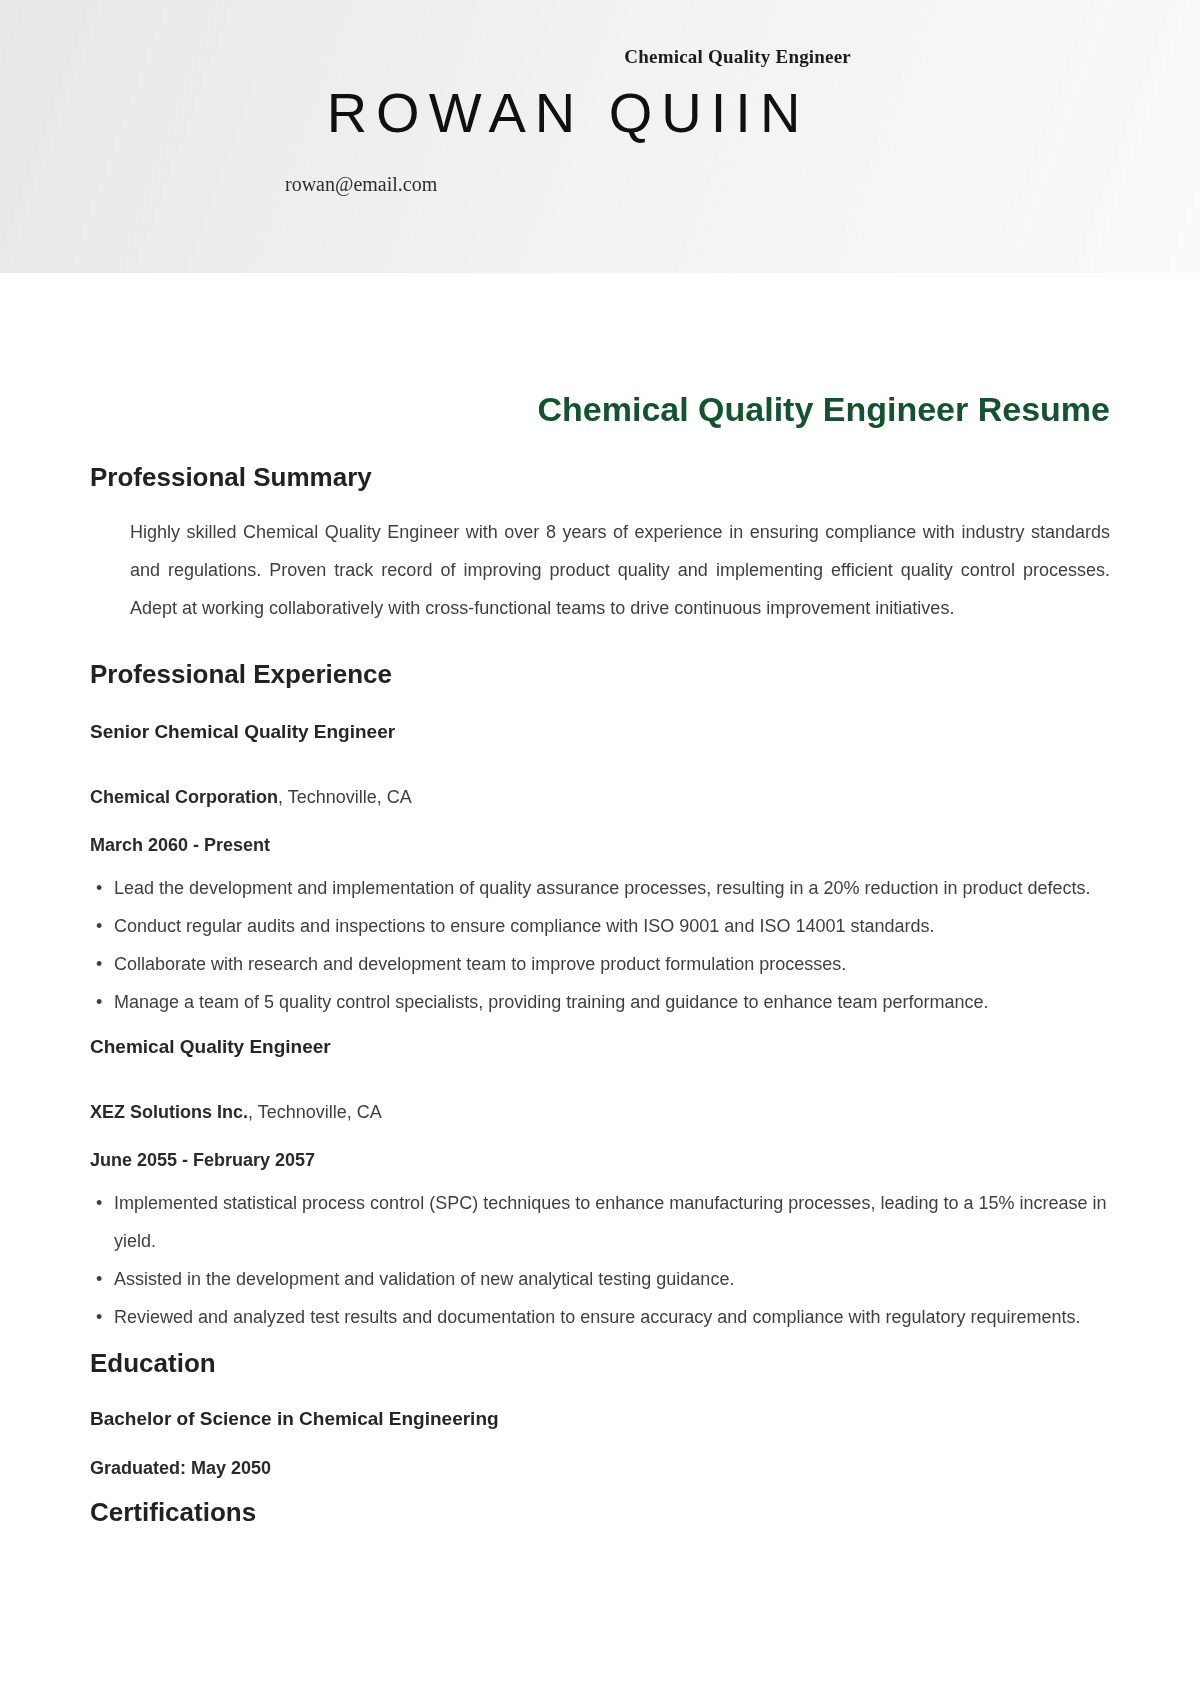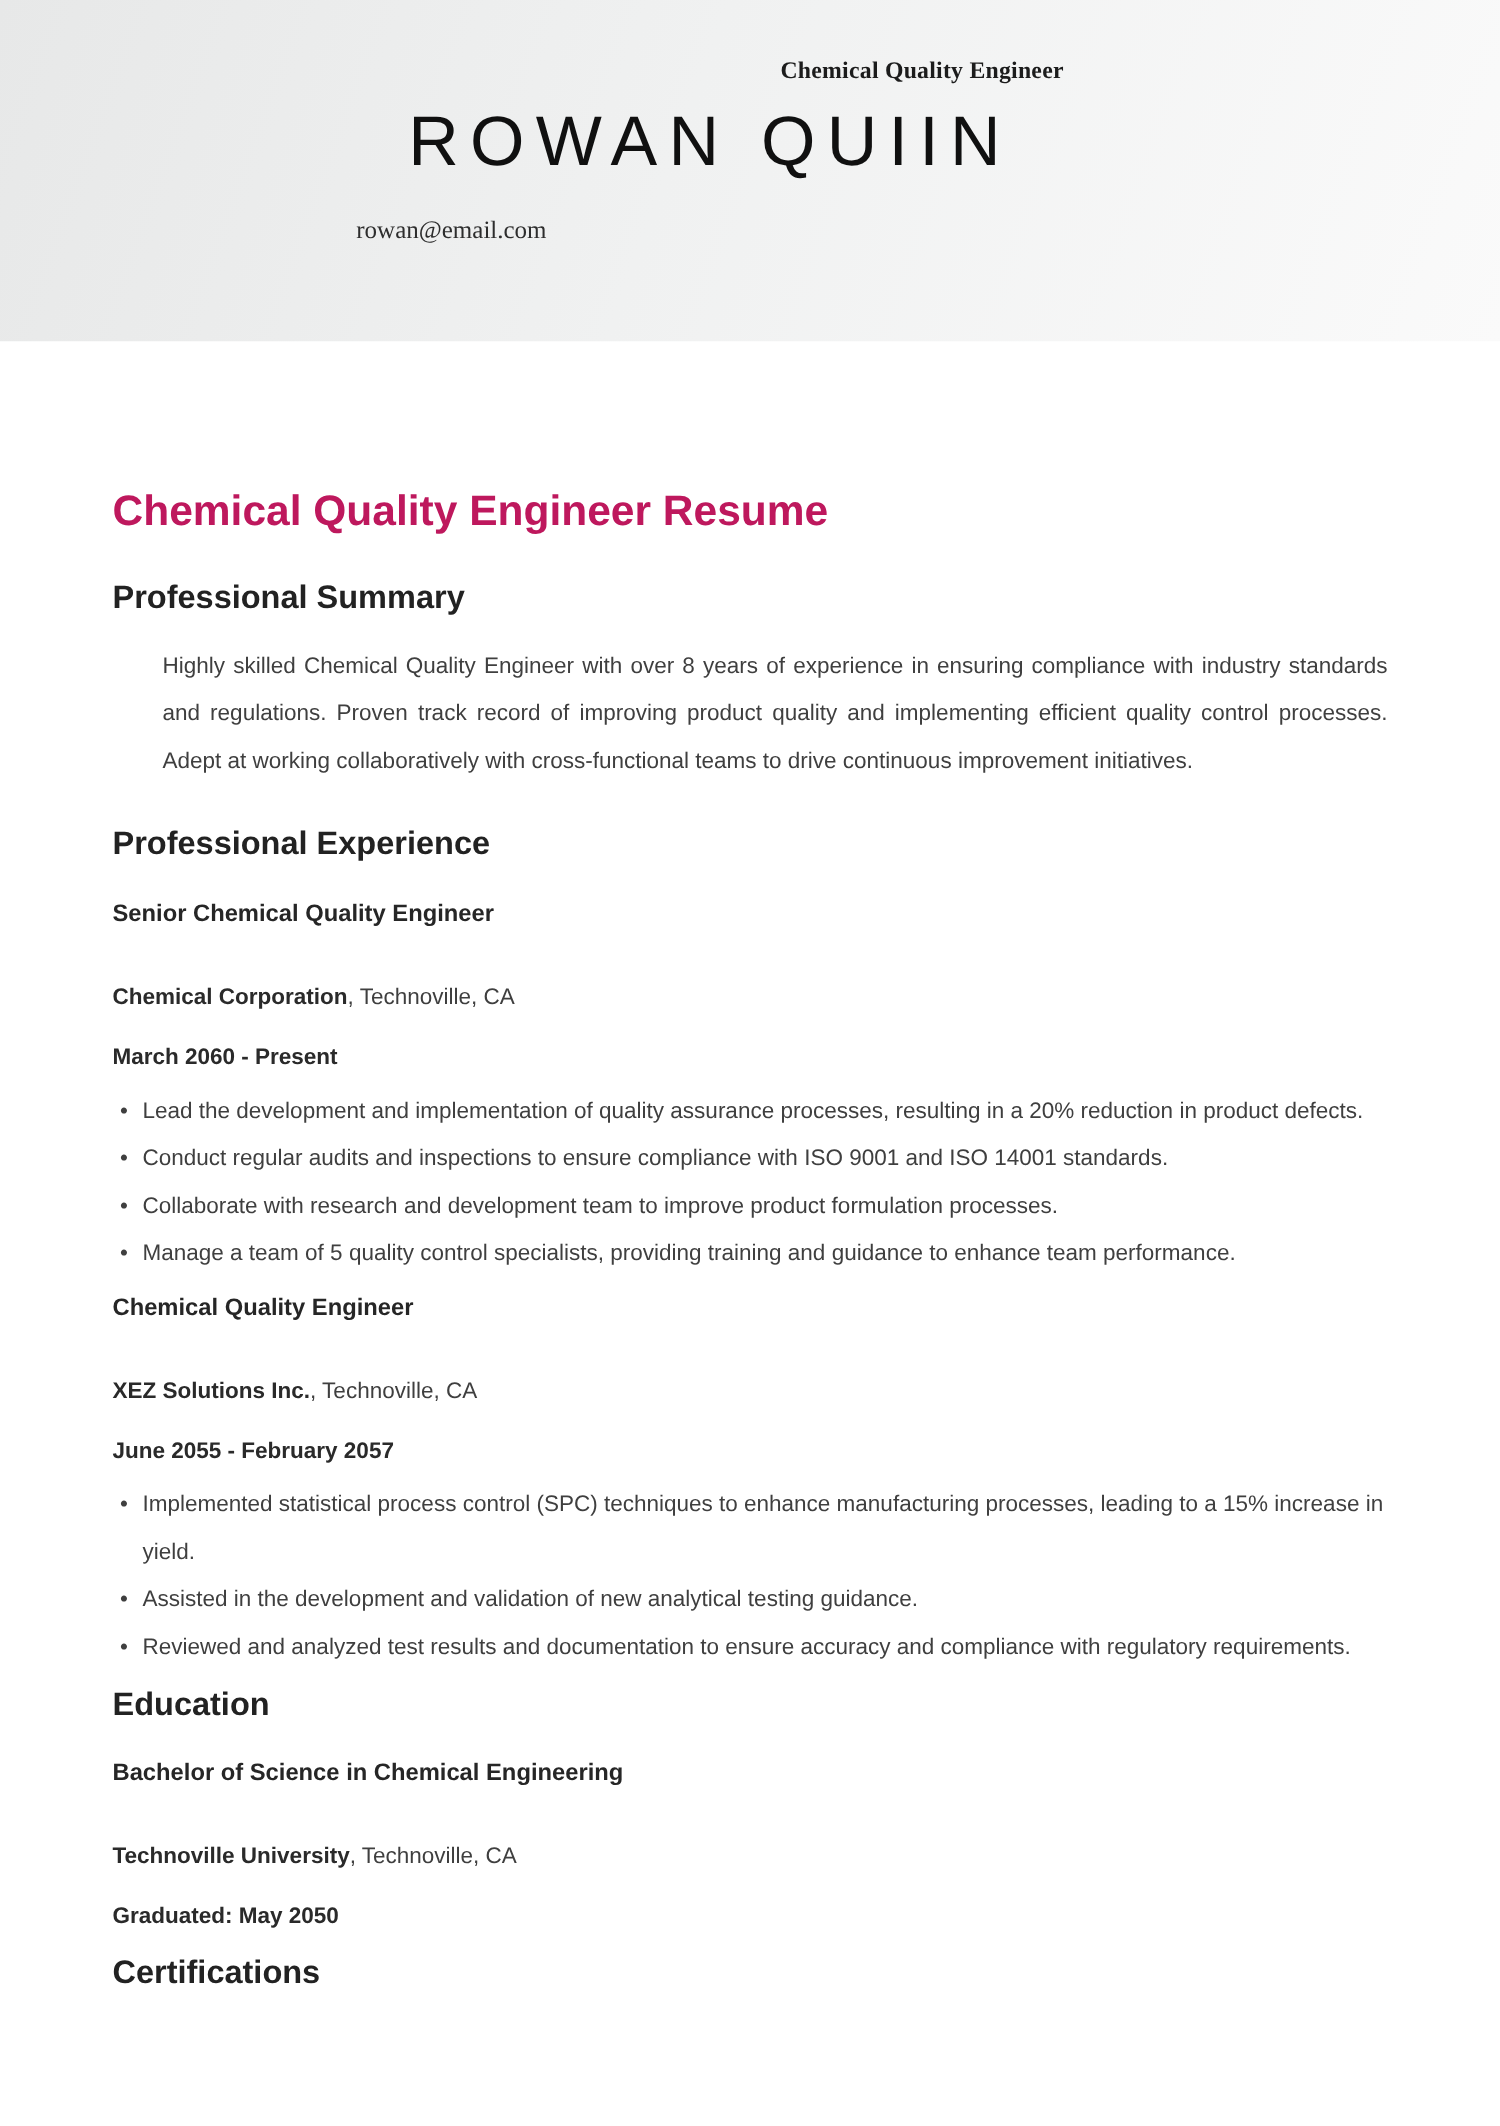--- a/index.html
+++ b/index.html
@@ -9,21 +9,21 @@
 
   
   .header { height:273px; background:linear-gradient(110deg,#e7e8e8 0%,#f0f1f1 45%,#fafafa 100%); position:relative; }
   .header-inner { position:absolute; left:285px; top:0; width:566px; }
   .header-role { margin-top:46px; text-align:right; font-family:"Liberation Serif","DejaVu Serif",serif; font-weight:bold; font-size:19px; color:#1c1c1c; letter-spacing:0.2px; }
   .header-name { margin-top:12px; text-align:center; font-size:56px; font-weight:400; letter-spacing:9px; color:#101010; white-space:nowrap; }
   .header-email { margin-top:28px; text-align:left; font-family:"Liberation Serif","DejaVu Serif",serif; font-size:20px; color:#2d2d2d; }
 
   
   .page { padding:116px 90px 0 90px; }
-  .doc-title { text-align:left; font-size:34px; line-height:1.2; font-weight:bold; color:#be185d; }
+  .doc-title { text-align:right; font-size:34px; line-height:1.2; font-weight:bold; color:#14532d; }
   .section-heading { font-size:26px; line-height:1.2; font-weight:bold; color:#222222; }
   .sh-summary { margin-top:32px; }
   .summary-text { margin-top:20px; font-size:18px; line-height:38px; color:#3f3f3f; text-align:justify;margin-left:40px; }
   .sh-experience { margin-top:32px; }
   .sh-education { margin-top:12px; }
   .sh-cert { margin-top:18px; }
 
   .job-title { font-size:19px; line-height:1.25; font-weight:bold; color:#262626; }
   .jt-first { margin-top:30px; }
   .jt-second { margin-top:14px; }
@@ -77,19 +77,18 @@
       <p class="job-dates">June 2055 - February 2057</p>
       <ul class="bullets">
         <li>Implemented statistical process control (SPC) techniques to enhance manufacturing processes, leading to a 15% increase in yield.</li>
         <li>Assisted in the development and validation of new analytical testing guidance.</li>
         <li>Reviewed and analyzed test results and documentation to ensure accuracy and compliance with regulatory requirements.</li>
       </ul>
     </div>
 
     <h3 class="section-heading sh-education">Education</h3>
     <h4 class="job-title degree">Bachelor of Science in Chemical Engineering</h4>
-    <p class="job-company"><span class="company">Technoville University</span><span>, Technoville, CA</span></p>
     <p class="job-dates">Graduated: May 2050</p>
 
     <h3 class="section-heading sh-cert">Certifications</h3>
 
   </main>
 </div>
 
 </body></html>

